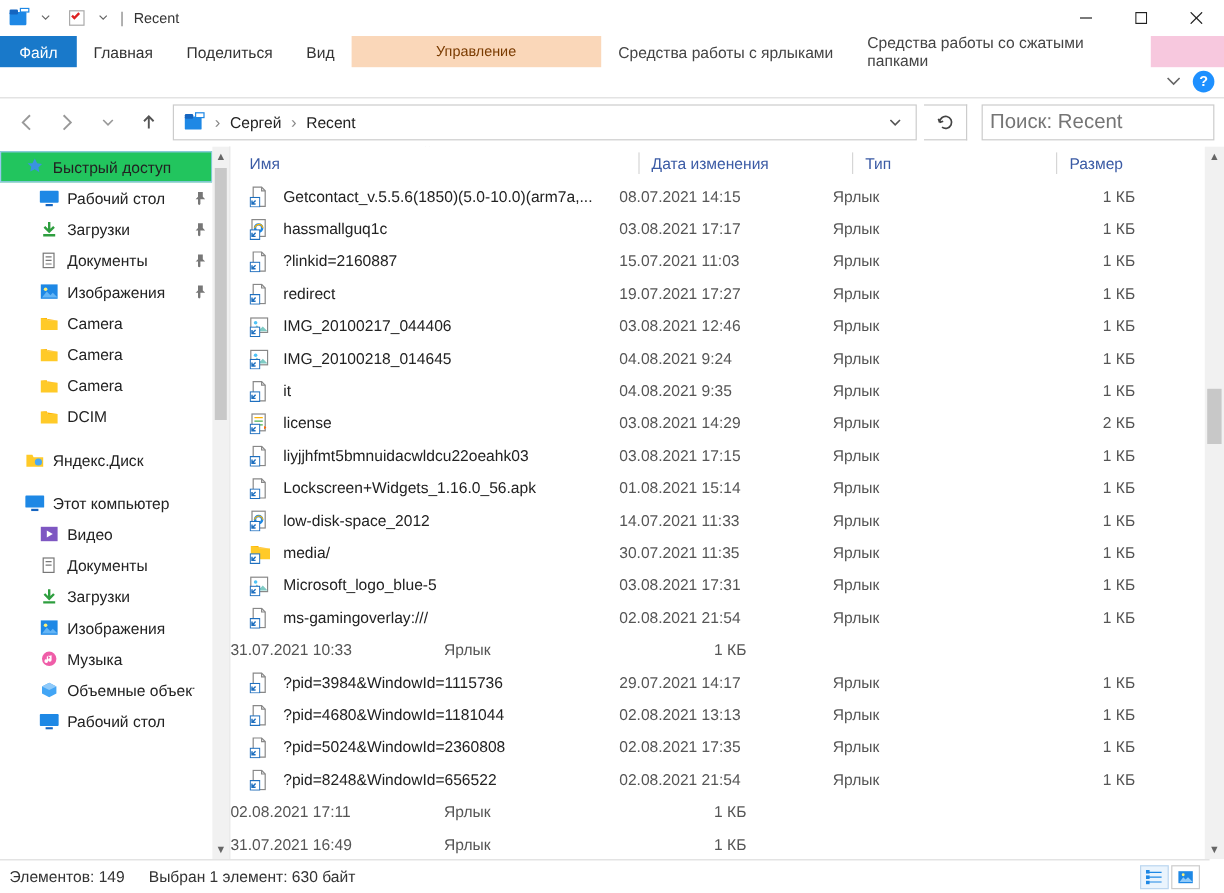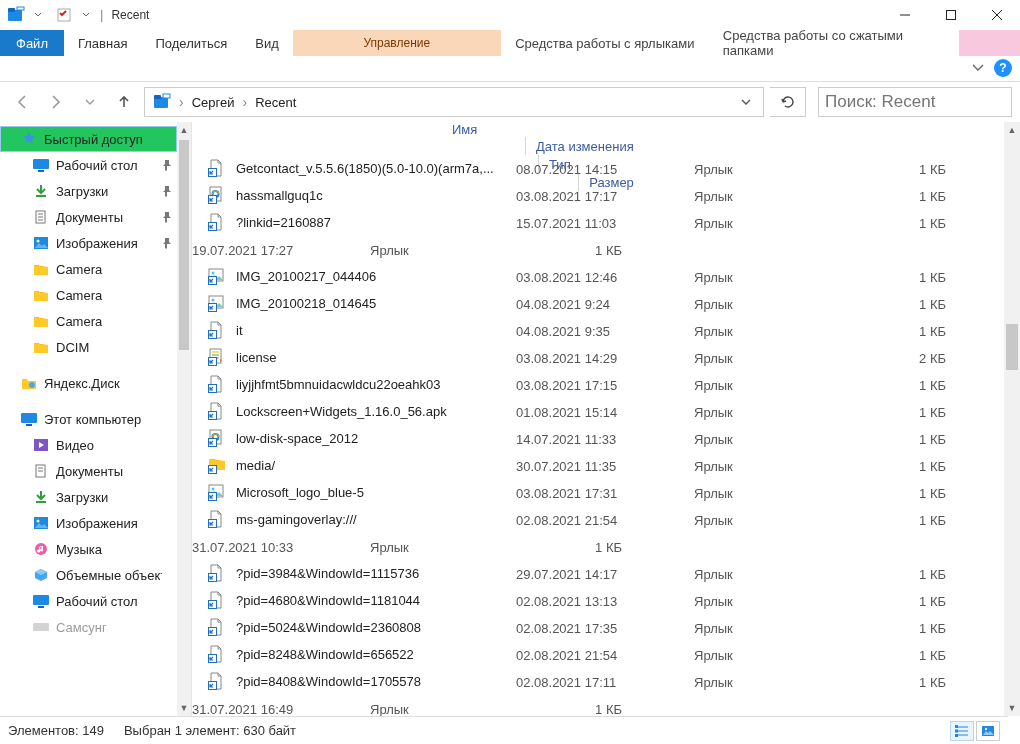--- a/index.html
+++ b/index.html
@@ -42,29 +42,29 @@
 .sb-scroll .btnup,.sb-scroll .btndn{height:16px;display:flex;align-items:center;justify-content:center;color:#666;font-size:9px}
 .sb-scroll .thumb{position:absolute;left:2px;right:2px;top:18px;height:210px;background:#c8c8c8}
 .sb-item{display:flex;align-items:center;height:26px;padding-left:20px;gap:6px;color:#222;white-space:nowrap}
 .sb-item.lvl1{padding-left:32px}
 .sb-item.active{background:#22c55e;border:1px solid #99c9ef;padding-left:19px}
 .sb-item .pin{margin-left:auto;margin-right:4px;color:#888}
 .sb-icon{width:18px;height:18px;flex:0 0 18px;display:flex;align-items:center;justify-content:center}
 .sb-group{margin-top:10px}
 .main{flex:1;display:flex;overflow:hidden}
 .filesarea{flex:1;display:flex;flex-direction:column}
-.colheaders{display:flex;height:28px;align-items:center;color:#3b5ba5;font-size:13px;border-bottom:0;flex-direction:column;}
+.colheaders{display:flex;height:28px;align-items:center;color:#3b5ba5;font-size:13px;border-bottom:0;}
 .colh{padding-left:16px;display:flex;align-items:center;height:100%;}
 .colh .bar{border-left:1px solid #d6d6d6;height:18px;margin-right:10px}
 .col-name{width:324px}
 .col-date{width:178px}
 .col-type{width:152px}
 .col-size{width:108px;justify-content:center}
 .rows{flex:1;overflow:hidden}
-.row{display:flex;height:27px;align-items:flex-end;font-size:13.5px;color:#222}
+.row{display:flex;height:27px;align-items:center;font-size:13.5px;color:#222}
 .cell-name{width:324px;display:flex;align-items:center;padding-left:16px;gap:10px;white-space:nowrap;overflow:hidden;text-overflow:ellipsis}
 .cell-date{width:178px;color:#555}
 .cell-type{width:152px;color:#555}
 .cell-size{width:108px;text-align:right;padding-right:8px;color:#555}
 .file-ico{width:18px;height:18px;flex:0 0 18px}
 .main-scroll{width:16px;background:#f1f1f1;position:relative}
 .main-scroll .btnup,.main-scroll .btndn{height:16px;display:flex;align-items:center;justify-content:center;color:#666;font-size:9px}
 .main-scroll .thumb{position:absolute;left:2px;right:2px;top:202px;height:46px;background:#c8c8c8}
 .statusbar{position:absolute;bottom:0;left:0;right:12px;height:28px;border-top:1px solid #ddd;display:flex;align-items:center;padding:0 8px;font-size:13px;color:#333;background:#fff}
 .statusbar .seg{margin-right:20px}
@@ -398,28 +398,20 @@
         </div>
       <div class="sb-item lvl1">
           <span class="sb-icon">
             <svg width="16" height="14">
               <rect x="0" y="1" width="16" height="10" rx="1" fill="#1e88e5"></rect>
               <rect x="5" y="12" width="6" height="2" fill="#1565c0"></rect>
             </svg>
           </span>
           <span>Рабочий стол</span>
         </div>
-      <div class="sb-item lvl1" style="opacity:.45">
-          <span class="sb-icon">
-            <svg width="16" height="12">
-              <rect x="0" y="2" width="16" height="8" rx="1" fill="#9e9e9e"></rect>
-            </svg>
-          </span>
-          <span>Самсунг</span>
-        </div>
     </div>
     <div class="sb-scroll">
       <div class="btnup">▲</div>
       <div class="thumb"></div>
       <div class="btndn" style="position:absolute;bottom:0;width:100%">▼</div>
     </div>
   </div>
 
   <div class="main">
     <div class="filesarea" style="position:relative">
@@ -491,20 +483,33 @@
                   <path d="M2 6l3-3M2 3v3h3" stroke="#1e6fbf" fill="none" stroke-width="1.2"></path>
                 </svg>
               </span>
               <span>?linkid=2160887</span>
             </div>
             <div class="cell-date">15.07.2021 11:03</div>
             <div class="cell-type">Ярлык</div>
             <div class="cell-size">1 КБ</div>
           </div>
           <div class="row">
+            <div class="cell-name">
+              <span class="file-ico" style="position:relative">
+                <svg width="16" height="18" viewBox="0 0 16 18">
+                  <path d="M3 1h7l3 3v13H3z" fill="#fff" stroke="#888"></path>
+                  <path d="M10 1v3h3" fill="none" stroke="#888"></path>
+                </svg>
+                <svg width="9" height="9" viewBox="0 0 9 9" style="position:absolute;left:0;bottom:0">
+                  <rect x="0.5" y="0.5" width="8" height="8" fill="#fff" stroke="#1e6fbf"></rect>
+                  <path d="M2 6l3-3M2 3v3h3" stroke="#1e6fbf" fill="none" stroke-width="1.2"></path>
+                </svg>
+              </span>
+              <span>redirect</span>
+            </div>
             <div class="cell-date">19.07.2021 17:27</div>
             <div class="cell-type">Ярлык</div>
             <div class="cell-size">1 КБ</div>
           </div>
           <div class="row">
             <div class="cell-name">
               <span class="file-ico" style="position:relative">
                 <svg width="16" height="16" viewBox="0 0 16 16">
                   <rect x="1" y="2" width="14" height="12" fill="#fff" stroke="#888"></rect>
                   <circle cx="5" cy="6" r="1.5" fill="#4fc3f7"></circle>
@@ -760,33 +765,20 @@
                   <path d="M2 6l3-3M2 3v3h3" stroke="#1e6fbf" fill="none" stroke-width="1.2"></path>
                 </svg>
               </span>
               <span>?pid=8248&amp;WindowId=656522</span>
             </div>
             <div class="cell-date">02.08.2021 21:54</div>
             <div class="cell-type">Ярлык</div>
             <div class="cell-size">1 КБ</div>
           </div>
           <div class="row">
-            <div class="cell-name">
-              <span class="file-ico" style="position:relative">
-                <svg width="16" height="18" viewBox="0 0 16 18">
-                  <path d="M3 1h7l3 3v13H3z" fill="#fff" stroke="#888"></path>
-                  <path d="M10 1v3h3" fill="none" stroke="#888"></path>
-                </svg>
-                <svg width="9" height="9" viewBox="0 0 9 9" style="position:absolute;left:0;bottom:0">
-                  <rect x="0.5" y="0.5" width="8" height="8" fill="#fff" stroke="#1e6fbf"></rect>
-                  <path d="M2 6l3-3M2 3v3h3" stroke="#1e6fbf" fill="none" stroke-width="1.2"></path>
-                </svg>
-              </span>
-              <span>?pid=8408&amp;WindowId=1705578</span>
-            </div>
             <div class="cell-date">02.08.2021 17:11</div>
             <div class="cell-type">Ярлык</div>
             <div class="cell-size">1 КБ</div>
           </div>
           <div class="row">
             <div class="cell-date">31.07.2021 16:49</div>
             <div class="cell-type">Ярлык</div>
             <div class="cell-size">1 КБ</div>
           </div>
         </div>

